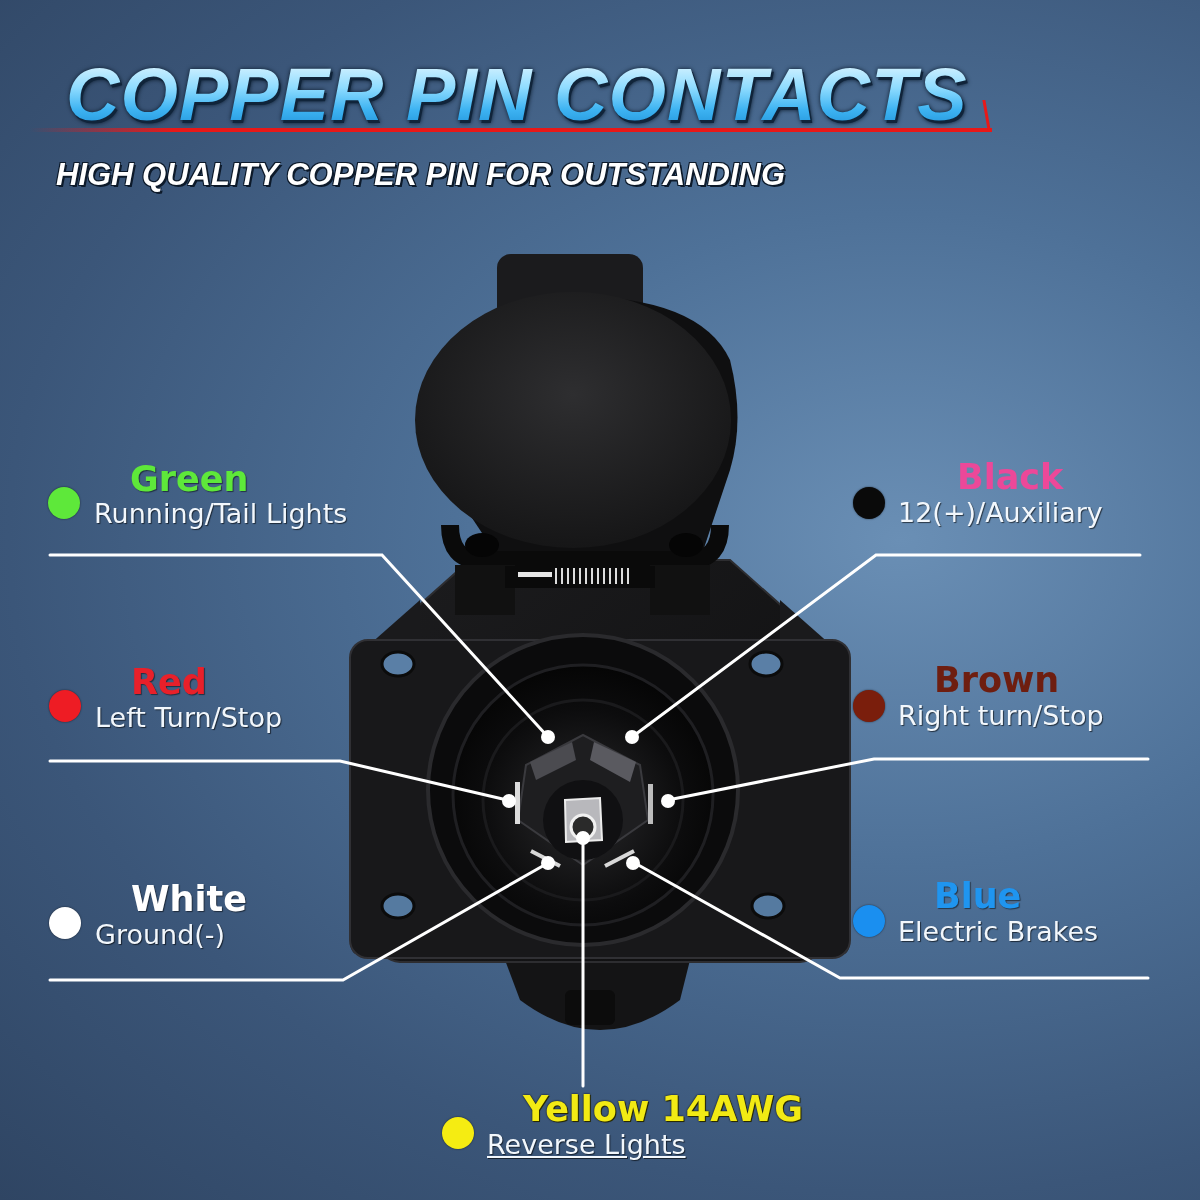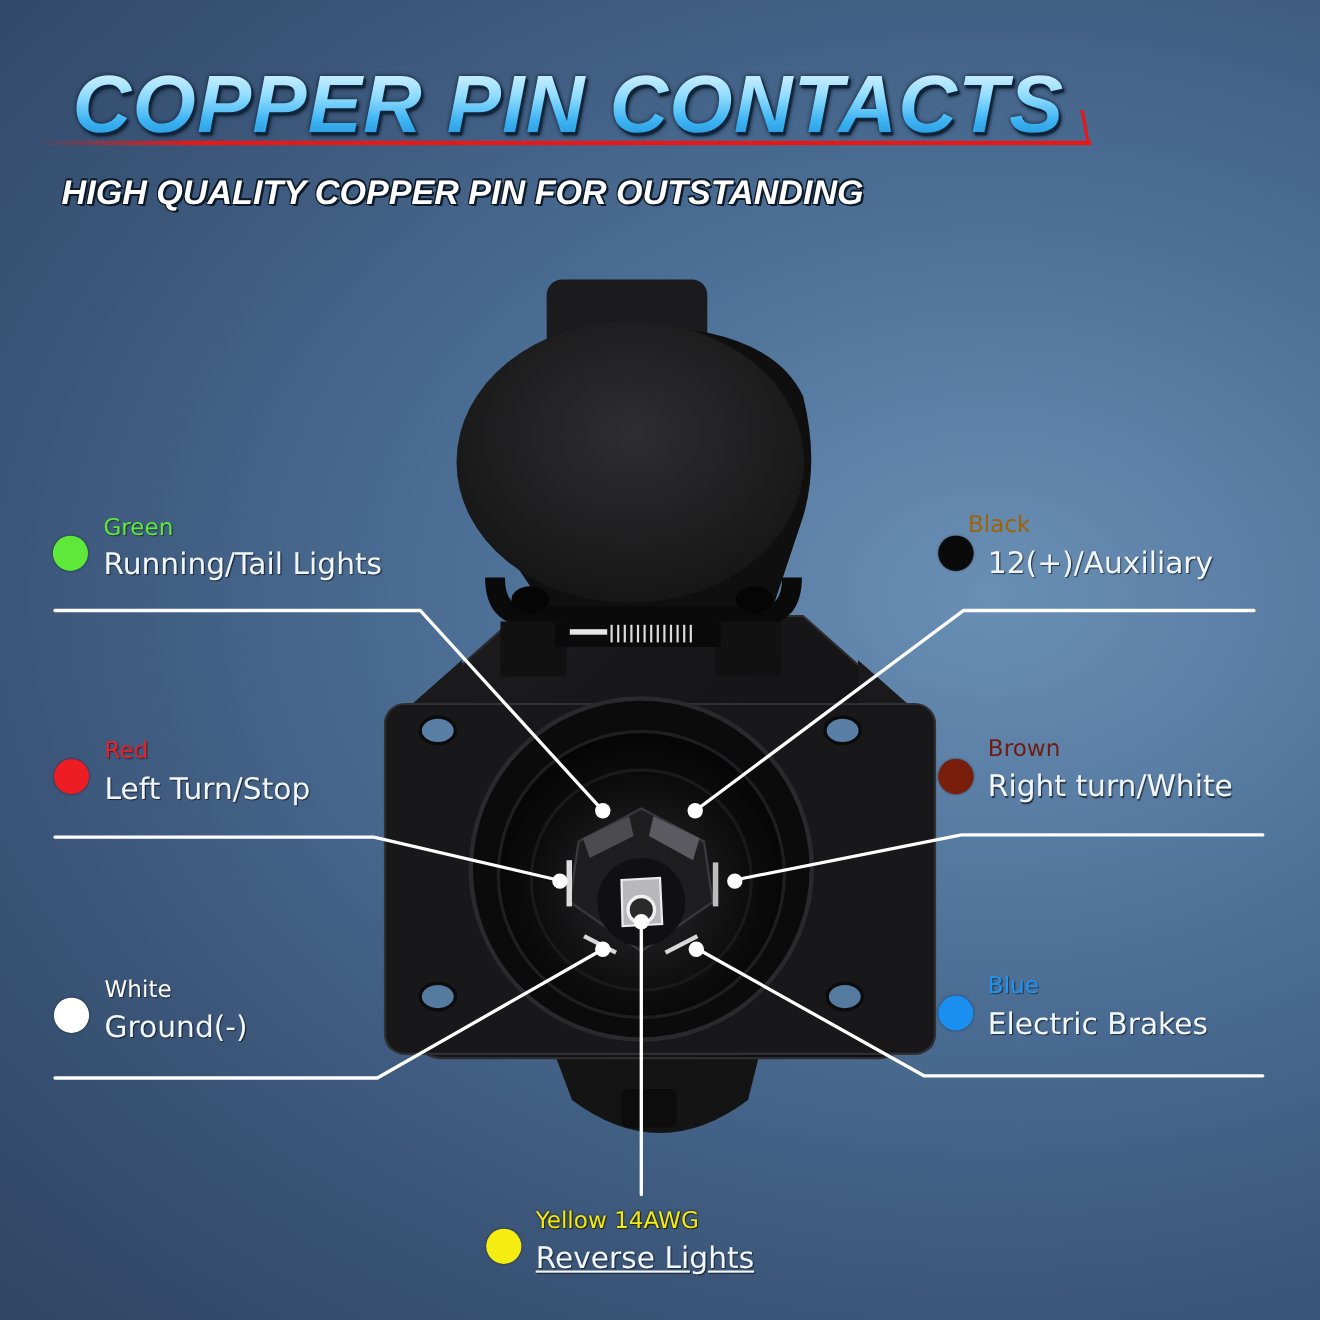--- a/index.html
+++ b/index.html
@@ -21,22 +21,22 @@
   .subhead{position:absolute;left:52px;top:150px;margin:4px;
     font-family:"Liberation Sans", sans-serif;font-weight:bold;font-style:italic;
     font-size:31px;line-height:41px;color:#ffffff;
     text-shadow:2px 2px 0 #0d1a2a,-1px -1px 0 #0d1a2a,1px -1px 0 #0d1a2a,-1px 1px 0 #0d1a2a;
   }
   svg.art{position:absolute;left:0;top:0;}
   .label{position:absolute;}
   .dot{position:absolute;width:32px;height:32px;border-radius:50%;
     box-shadow:0 0 2px rgba(0,0,0,.6);}
   .color-name{position:absolute;white-space:nowrap;font-family:"DejaVu Sans", sans-serif;
-    font-weight:normal;font-size:21px;line-height:32px;
-    text-shadow:1px 1px 1px rgba(0,0,0,.5);}
+    font-weight:bold;font-size:35px;line-height:32px;
+    text-shadow:1px 1px 1px rgba(0,0,0,.5);margin-left:36px;}
   .func{position:absolute;white-space:nowrap;font-family:"DejaVu Sans", sans-serif;
     font-size:27px;line-height:32px;color:#f2f7fc;
     text-shadow:1px 1px 1px rgba(0,0,0,.6);}
 </style>
 </head>
 <body>
 
 <h1 class="headline">COPPER PIN CONTACTS</h1>
 <div class="red-underline"></div>
 <div class="red-tick"></div>
@@ -148,34 +148,34 @@
 </svg>
 
 <div class="label">
   <span class="dot" style="left:48px;top:487px;background:#5ee83a;"></span>
   <span class="color-name" style="left:94px;top:463px;color:#5ee83a;">Green</span>
   <span class="func" style="left:94px;top:498px;">Running/Tail Lights</span>
 </div>
 
 <div class="label">
   <span class="dot" style="left:853px;top:487px;background:#0a0a0a;"></span>
-  <span class="color-name" style="left:880px;top:461px;color:#a16207;text-shadow:none;">Black</span>
+  <span class="color-name" style="left:921px;top:461px;color:#ec4899;text-shadow:none;">Black</span>
   <span class="func" style="left:898px;top:497px;">12(+)/Auxiliary</span>
 </div>
 
 <div class="label">
   <span class="dot" style="left:49px;top:690px;background:#ee1c24;"></span>
   <span class="color-name" style="left:95px;top:666px;color:#e8202a;">Red</span>
   <span class="func" style="left:95px;top:702px;">Left Turn/Stop</span>
 </div>
 
 <div class="label">
   <span class="dot" style="left:853px;top:690px;background:#7a1e0c;"></span>
   <span class="color-name" style="left:898px;top:664px;color:#6e1e10;text-shadow:none;">Brown</span>
-  <span class="func" style="left:898px;top:700px;">Right turn/White</span>
+  <span class="func" style="left:898px;top:700px;">Right turn/Stop</span>
 </div>
 
 <div class="label">
   <span class="dot" style="left:49px;top:907px;background:#ffffff;"></span>
   <span class="color-name" style="left:95px;top:883px;color:#ffffff;">White</span>
   <span class="func" style="left:95px;top:919px;">Ground(-)</span>
 </div>
 
 <div class="label">
   <span class="dot" style="left:853px;top:905px;background:#1a8ff0;"></span>

